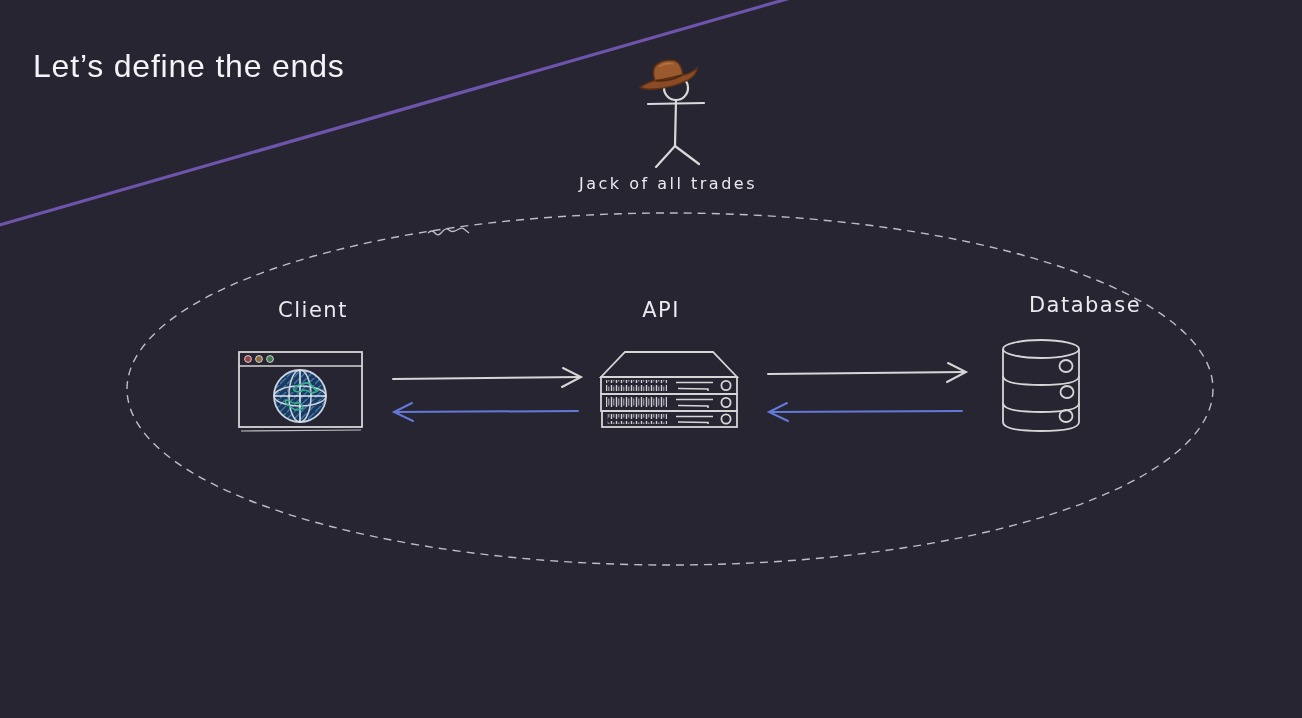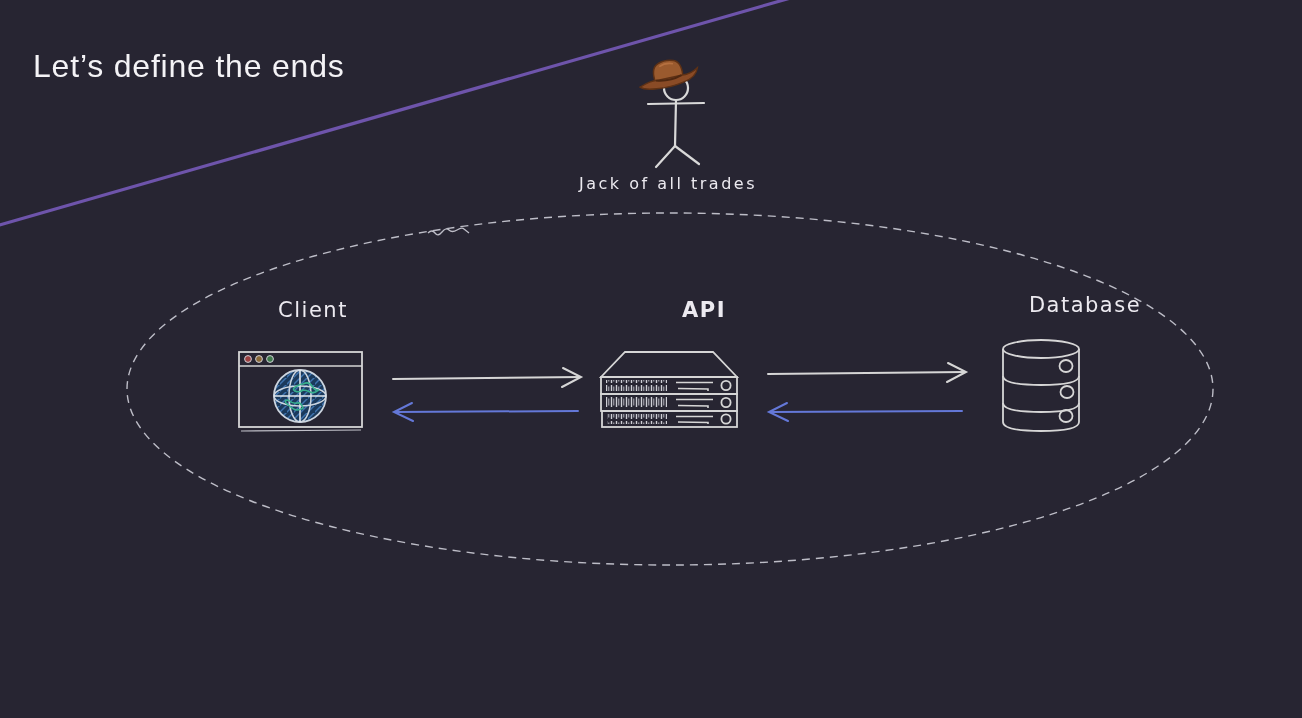--- a/index.html
+++ b/index.html
@@ -158,17 +158,17 @@
       <path d="M787 403 L769 412 L788 421"></path>
     </g>
   </svg>
 
   <div class="slide-title">Let’s define the ends</div>
 
   <div class="hand-label person-label" style="left:668px; top:174px;">Jack of all trades</div>
 
   <div class="hand-label node-label" style="left:305px; top:298px;margin-left:8px;">Client</div>
 
-  <div class="hand-label node-label" style="left:704px; top:298px;font-weight:bold;">API</div>
+  <div class="hand-label node-label" style="left:661px; top:298px;">API</div>
 
   <div class="hand-label node-label" style="left:1046px; top:293px;margin-left:39px;">Database</div>
 
 </div>
 
 </body></html>

